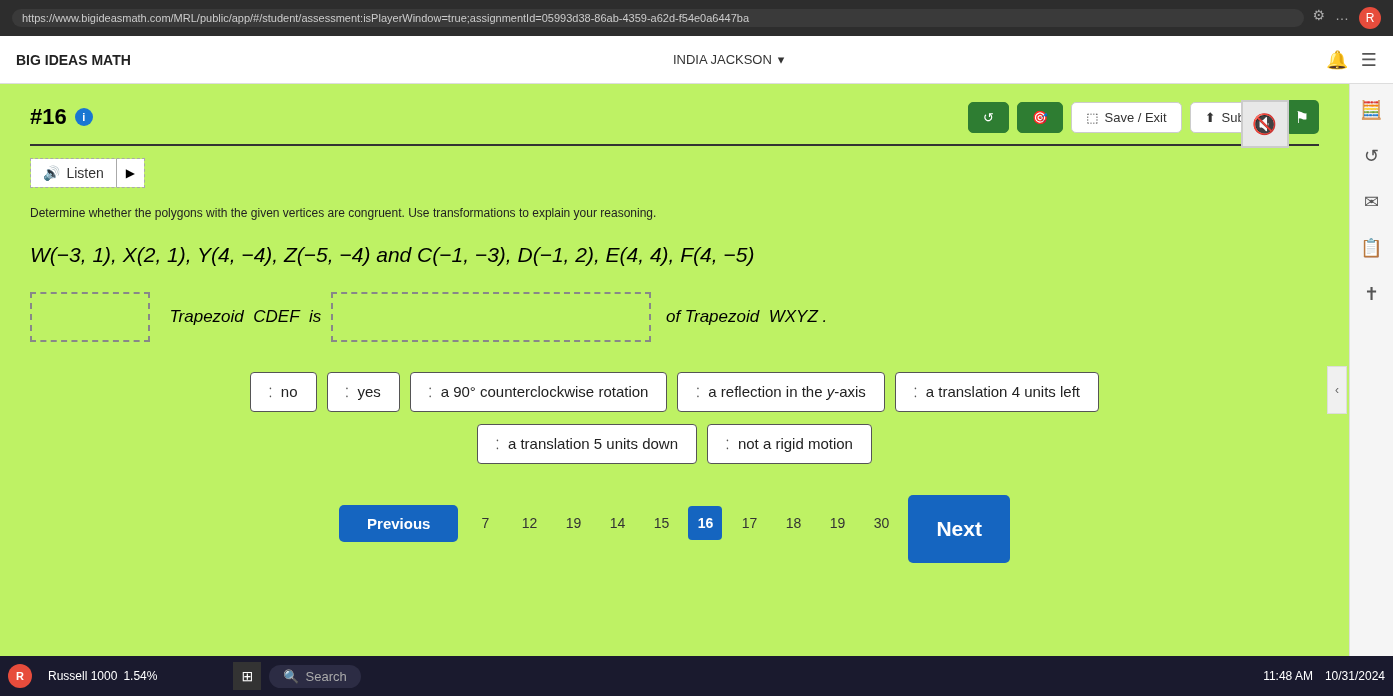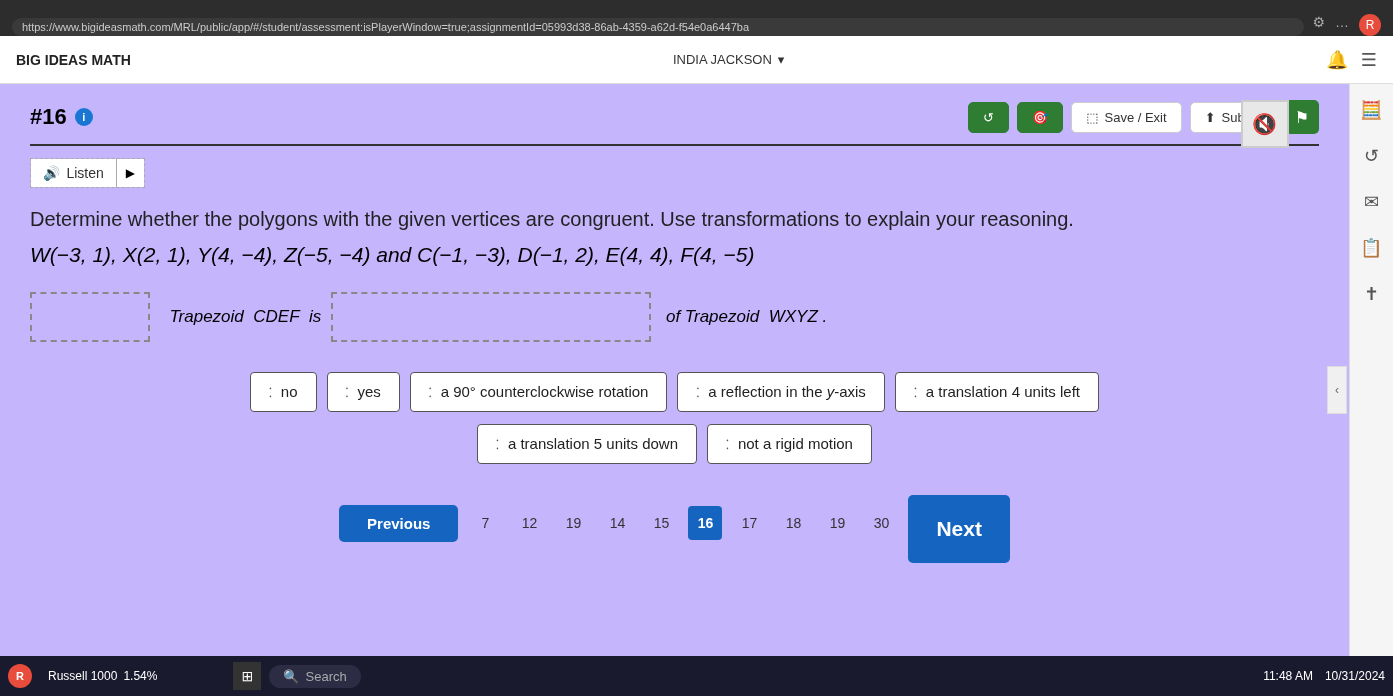--- a/index.html
+++ b/index.html
@@ -10,21 +10,21 @@
       height: 696px;
       overflow: hidden;
       position: relative;
     }
 
     
     .browser-bar {
       background: #2d2d2d;
       height: 36px;
       display: flex;
-      align-items: flex-end;
+      align-items: center;
       padding: 0 12px;
       gap: 8px;
     }
     .browser-url {
       flex: 1;
       background: #3a3a3a;
       color: #ccc;
       font-size: 11px;
       padding: 3px 10px;
       border-radius: 12px;
@@ -65,21 +65,21 @@
       gap: 12px;
     }
     .app-header .header-icons span {
       color: #555;
       font-size: 18px;
       cursor: pointer;
     }
 
     
     .main-content {
-      background: #c4b5fd;
+      background: #bef264;
       height: calc(696px - 36px - 48px);
       display: flex;
       position: relative;
     }
 
     
     .right-sidebar {
       width: 44px;
       background: #f5f5f5;
       border-left: 1px solid #ddd;
@@ -201,23 +201,23 @@
       border-left: 1px solid #aaa;
       cursor: pointer;
       display: flex;
       align-items: center;
       justify-content: center;
       font-size: 12px;
     }
 
     
     .question-text {
-      font-size: 20px;
+      font-size: 12px;
       color: #222;
-      margin-bottom: 4px;
+      margin-bottom: 16px;
       line-height: 1.5;
     }
 
     .vertices-text {
       font-size: 21px;
       font-style: italic;
       margin-bottom: 20px;
       line-height: 1.6;
     }
 

